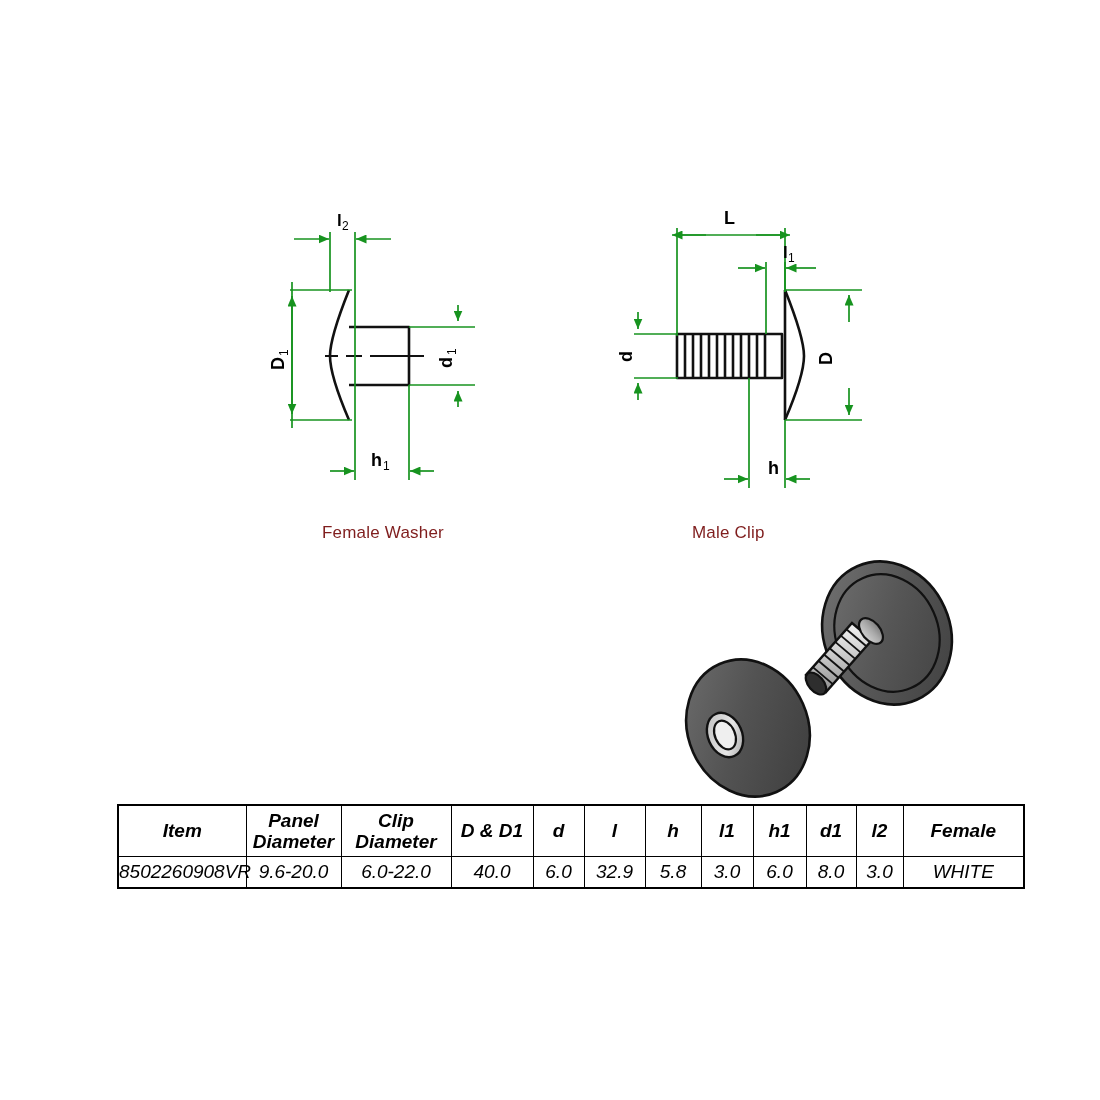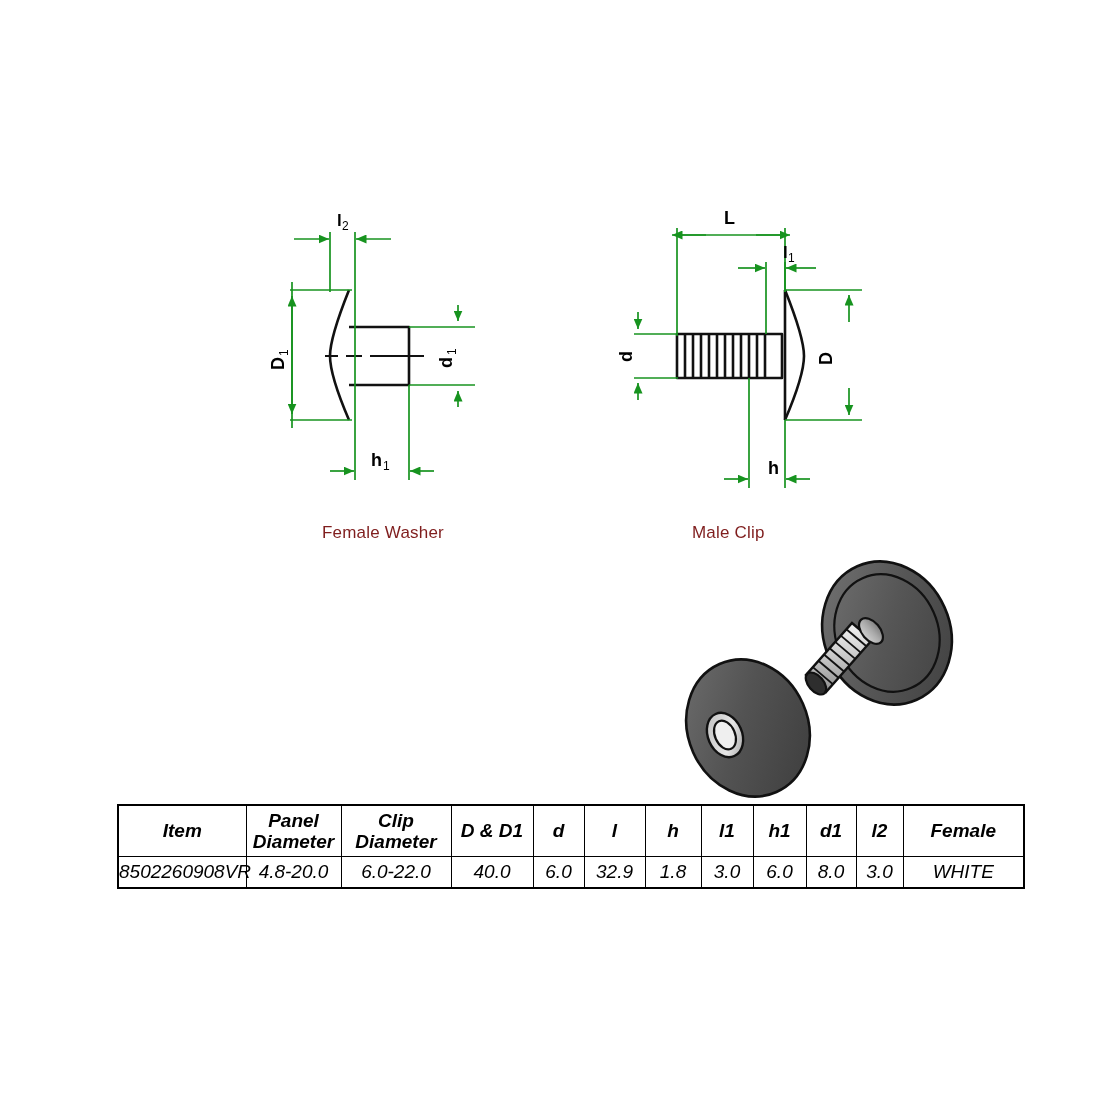--- a/index.html
+++ b/index.html
@@ -339,26 +339,26 @@
           <th>l1</th>
           <th>h1</th>
           <th>d1</th>
           <th>l2</th>
           <th>Female</th>
         </tr>
       </thead>
       <tbody>
         <tr>
           <td>8502260908VR</td>
-          <td>4.8-20.0</td>
+          <td>9.6-20.0</td>
           <td>6.0-22.0</td>
           <td>40.0</td>
           <td>6.0</td>
           <td>32.9</td>
-          <td>1.8</td>
+          <td>5.8</td>
           <td>3.0</td>
           <td>6.0</td>
           <td>8.0</td>
           <td>3.0</td>
           <td>WHITE</td>
         </tr>
       </tbody>
     </table>
   </div>
 

